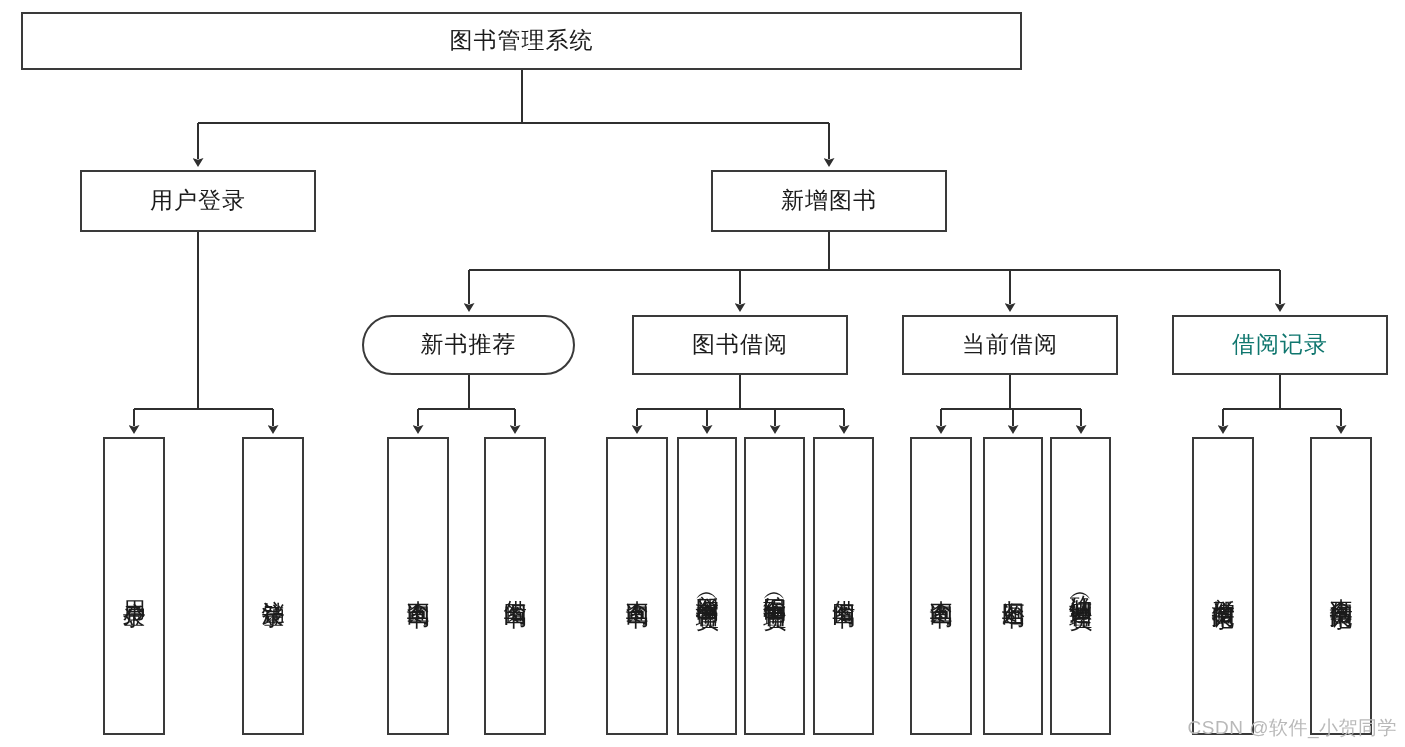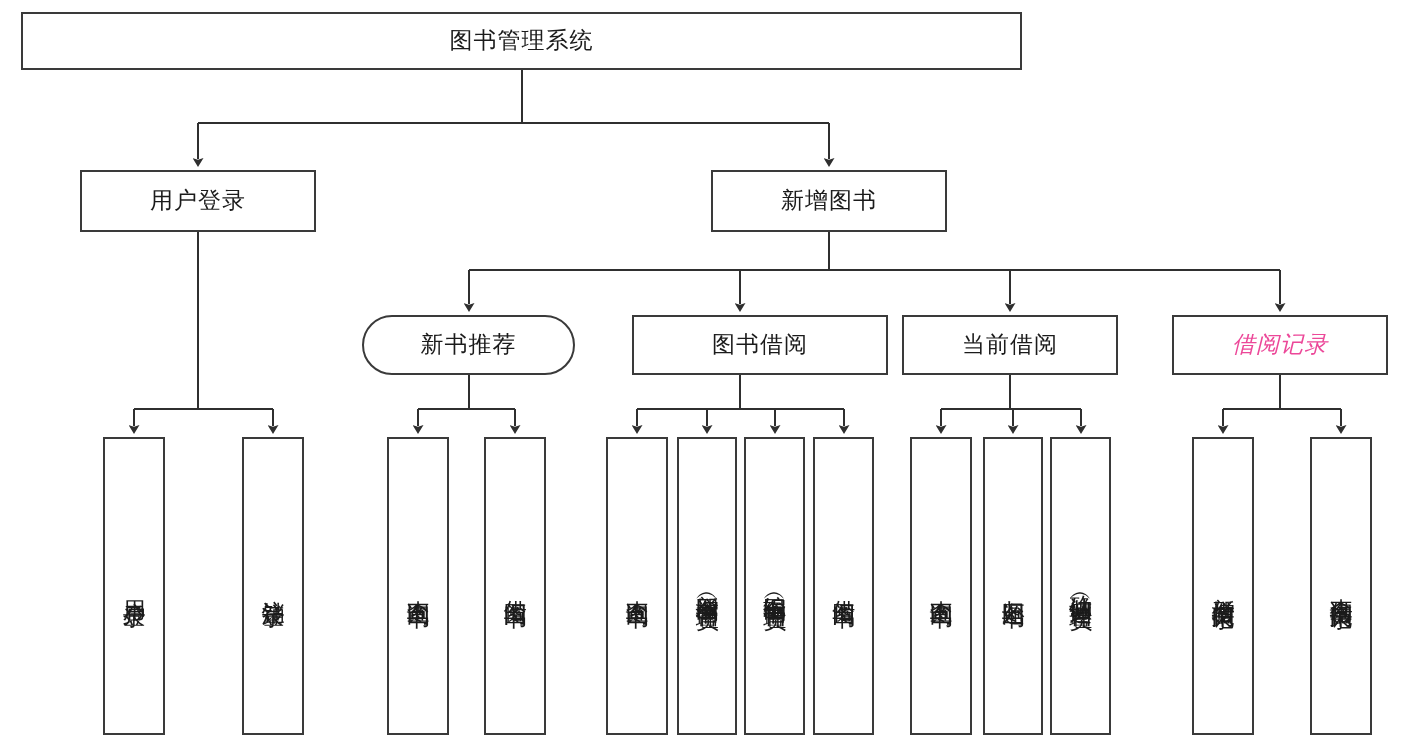--- a/index.html
+++ b/index.html
@@ -121,27 +121,27 @@
       </div>
       <div class="node horiz" style="left: 80px; top: 170px; width: 236px; height: 62px; border-color: rgb(58, 58, 58); background: rgb(255, 255, 255); color: rgb(27, 27, 27);">
         <span class="label">用户登录</span>
       </div>
       <div class="node horiz" style="left: 711px; top: 170px; width: 236px; height: 62px; border-color: rgb(58, 58, 58); background: rgb(255, 255, 255); color: rgb(27, 27, 27);">
         <span class="label">新增图书</span>
       </div>
       <div class="node horiz" style="left: 362px; top: 315px; width: 213px; height: 60px; border-color: rgb(58, 58, 58); background: rgb(255, 255, 255); color: rgb(27, 27, 27); border-radius: 30px;">
         <span class="label">新书推荐</span>
       </div>
-      <div class="node horiz" style="left: 632px; top: 315px; width: 256px; height: 60px; border-color: rgb(58, 58, 58); background: rgb(255, 255, 255); color: rgb(27, 27, 27);">
+      <div class="node horiz" style="left: 632px; top: 315px; width: 216px; height: 60px; border-color: rgb(58, 58, 58); background: rgb(255, 255, 255); color: rgb(27, 27, 27);">
         <span class="label">图书借阅</span>
       </div>
       <div class="node horiz" style="left: 902px; top: 315px; width: 216px; height: 60px; border-color: rgb(58, 58, 58); background: rgb(255, 255, 255); color: rgb(27, 27, 27);">
         <span class="label">当前借阅</span>
       </div>
-      <div class="node horiz" style="left: 1172px; top: 315px; width: 216px; height: 60px; border-color: rgb(58, 58, 58); background: rgb(255, 255, 255); color: #ec4899; font-style: italic;">
+      <div class="node horiz" style="left: 1172px; top: 315px; width: 216px; height: 60px; border-color: rgb(58, 58, 58); background: rgb(255, 255, 255); color: #0f766e;">
         <span class="label">借阅记录</span>
       </div>
       <div class="node vert" style="left: 103px; top: 437px; width: 62px; height: 298px; border-color: rgb(58, 58, 58); background: rgb(255, 255, 255); color: rgb(27, 27, 27);">
         <span class="label">用户登录</span>
       </div>
       <div class="node vert" style="left: 242px; top: 437px; width: 62px; height: 298px; border-color: rgb(58, 58, 58); background: rgb(255, 255, 255); color: rgb(27, 27, 27);">
         <span class="label">注销登录</span>
       </div>
       <div class="node vert" style="left: 387px; top: 437px; width: 62px; height: 298px; border-color: rgb(58, 58, 58); background: rgb(255, 255, 255); color: rgb(27, 27, 27);">
         <span class="label">查询图书</span>
@@ -171,13 +171,14 @@
         <span class="label">确认归还（管理员）</span>
       </div>
       <div class="node vert" style="left: 1192px; top: 437px; width: 62px; height: 298px; border-color: rgb(58, 58, 58); background: rgb(255, 255, 255); color: rgb(27, 27, 27);">
         <span class="label">新增借阅记录</span>
       </div>
       <div class="node vert" style="left: 1310px; top: 437px; width: 62px; height: 298px; border-color: rgb(58, 58, 58); background: rgb(255, 255, 255); color: rgb(27, 27, 27);">
         <span class="label">查询借阅记录</span>
       </div>
     </div>
 
+  <div id="watermark">CSDN @软件_小贺同学</div>
 </div>
 
 </body></html>

